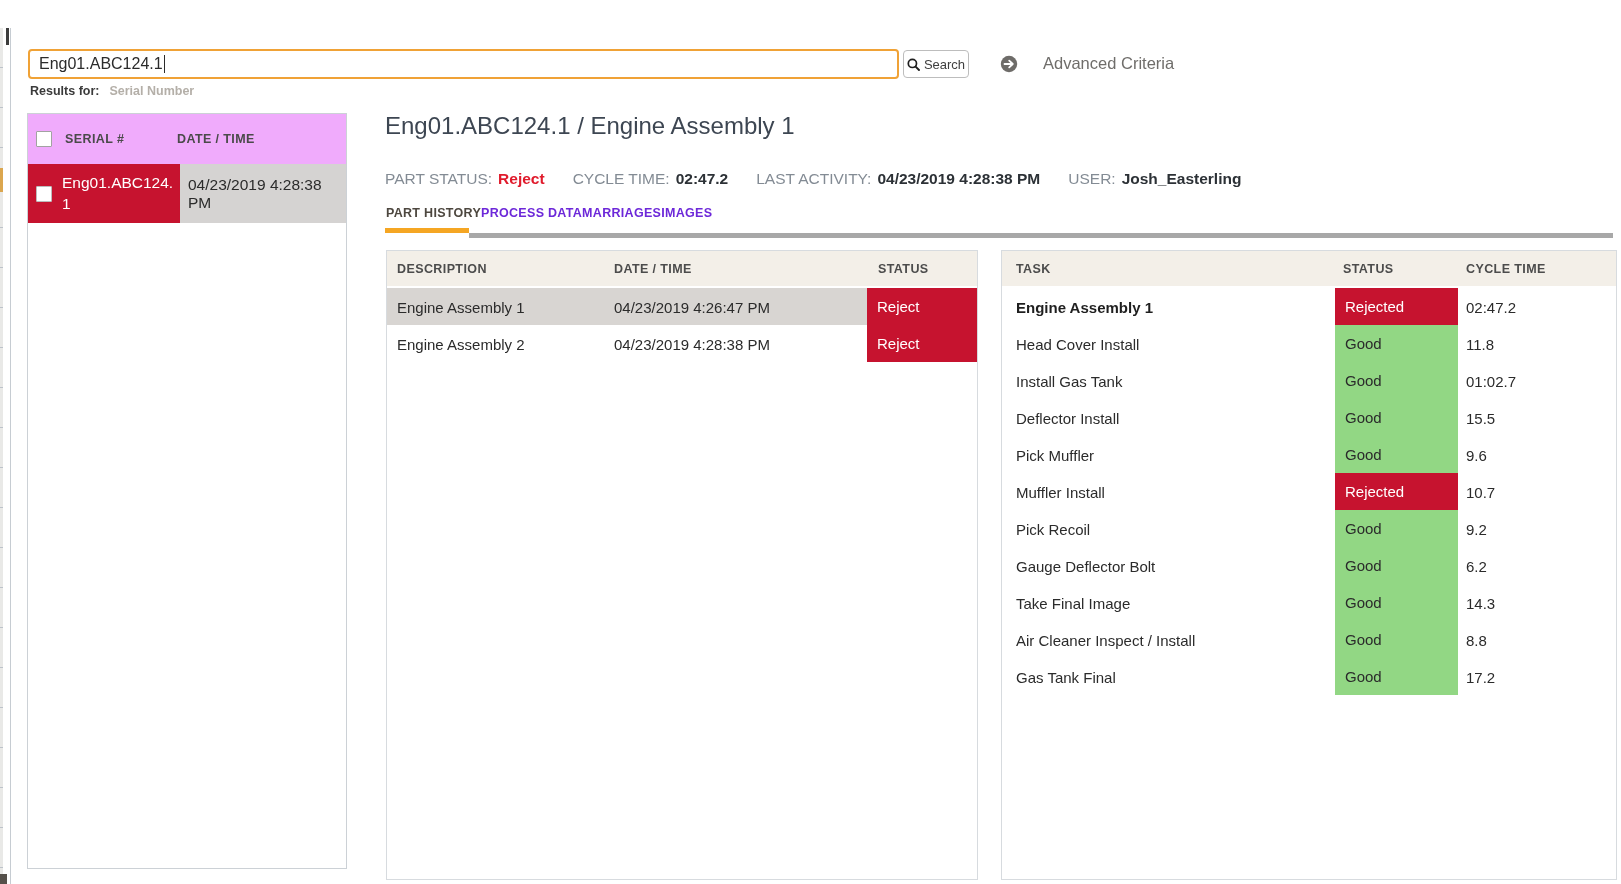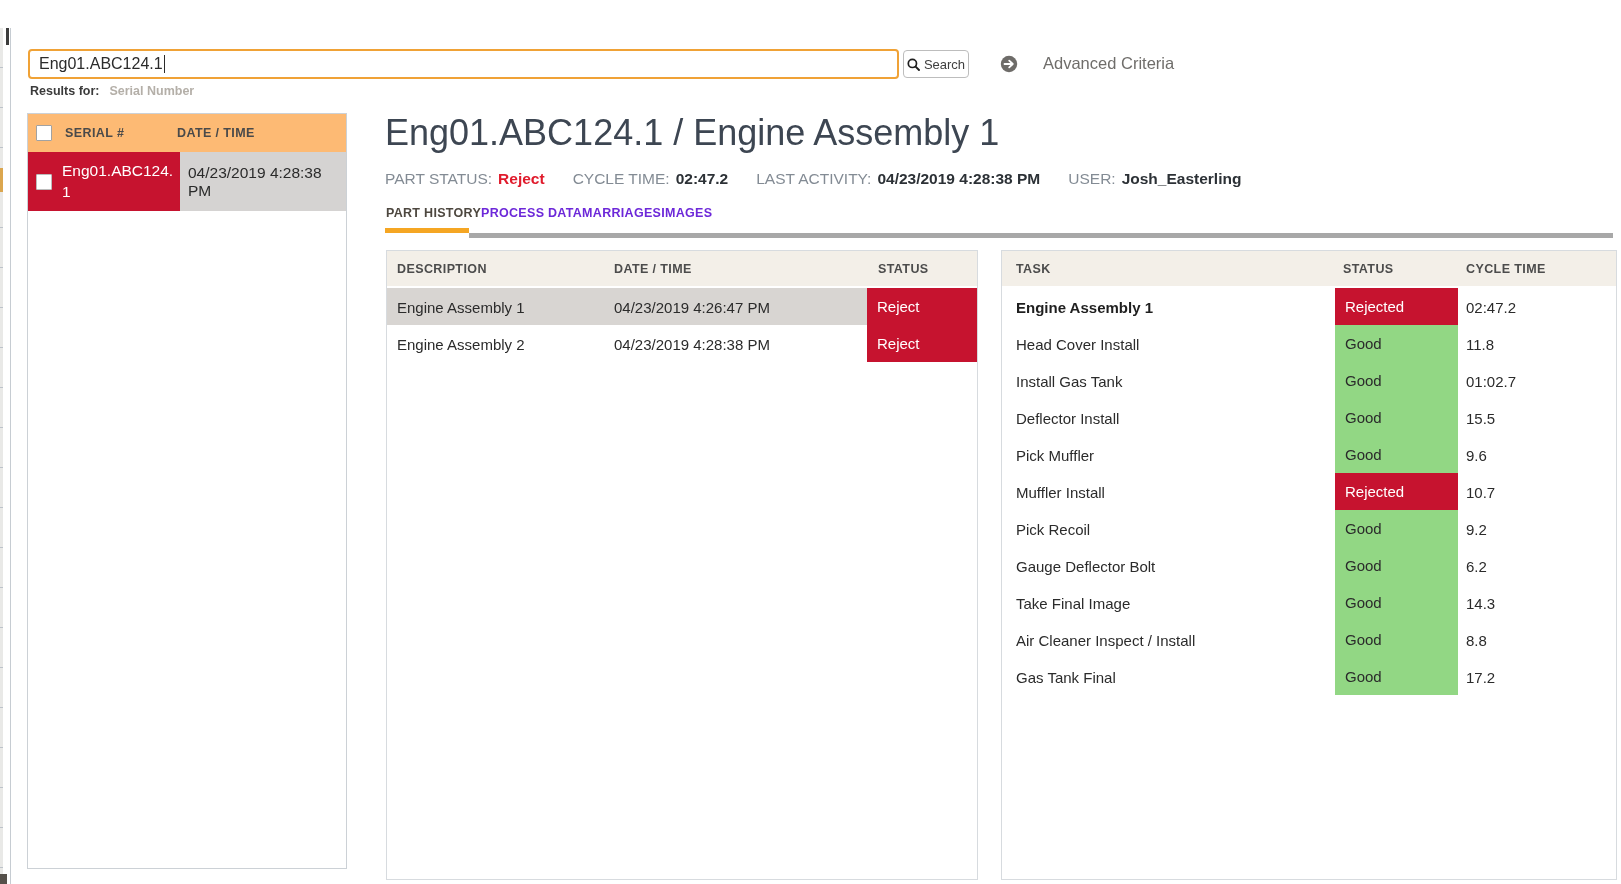--- a/index.html
+++ b/index.html
@@ -32,37 +32,37 @@
     font-family:"Liberation Sans","DejaVu Sans",sans-serif; }
   .advanced { position:absolute; left:1000px; top:54px; display:flex; align-items:center; gap:25px;
     color:#6f6d6a; font-size:16.5px; cursor:pointer; }
   .results-for { position:absolute; left:30px; top:84px; font-size:12.5px; font-weight:700; }
   .rf-label { color:#3b3b3b; }
   .rf-value { color:#b4afa8; margin-left:10px; }
 
   
   .left-panel { position:absolute; left:27px; top:113px; width:320px; height:756px;
     background:#fff; border:1px solid #ccd1d6; }
-  .lp-header { height:38px; background:#fdba74; display:flex; align-items:center;
+  .lp-header { height:50px; background:#f0abfc; display:flex; align-items:center;
     font-size:12.5px; font-weight:700; color:#4a4a4a; letter-spacing:.4px; }
   .checkbox { display:inline-block; width:16px; height:16px; background:#fff;
     border:1px solid #a2a2a2; border-radius:1px; cursor:pointer; flex:none; }
   .lp-header .checkbox { margin-left:8px; }
   .lp-h-serial { margin-left:13px; width:112px; }
   .lp-h-date { margin-left:0; }
   .lp-row { display:flex; height:59px; cursor:pointer; }
   .lp-serial { width:152px; background:#c6132f; color:#fff; display:flex; align-items:center;
     padding-left:8px; font-size:15.5px; line-height:1.35; }
   .lp-serial .checkbox { border:1px solid #bcbcbc; margin-right:10px; }
   .lp-serial span.serial-text { overflow-wrap:anywhere; width:112px; }
   .lp-date { flex:1; background:#d5d3d2; color:#2b2b2b; display:flex; align-items:center;
     padding-left:8px; font-size:15.5px; }
 
   
-  .detail-title { position:absolute; left:385px; top:112px; font-size:36px; color:#3d4652; font-weight:400; }
+  .detail-title { position:absolute; left:385px; top:112px; font-size:24px; color:#3d4652; font-weight:400; }
   .meta { position:absolute; left:385px; top:170px; font-size:15.5px; display:flex; align-items:center; }
   .meta .lbl { color:#838b94; }
   .meta .val { color:#2c3136; font-weight:700; margin-left:6px; }
   .meta .val.red { color:#e01b2c; }
   .meta .group { display:flex; margin-right:28px; }
 
   
   .detail-tabs { position:absolute; left:386px; top:206px; display:flex; 
     font-size:12.5px; font-weight:700; letter-spacing:.3px; }
   .detail-tabs .dtab { color:#6d28d9; cursor:pointer; }

